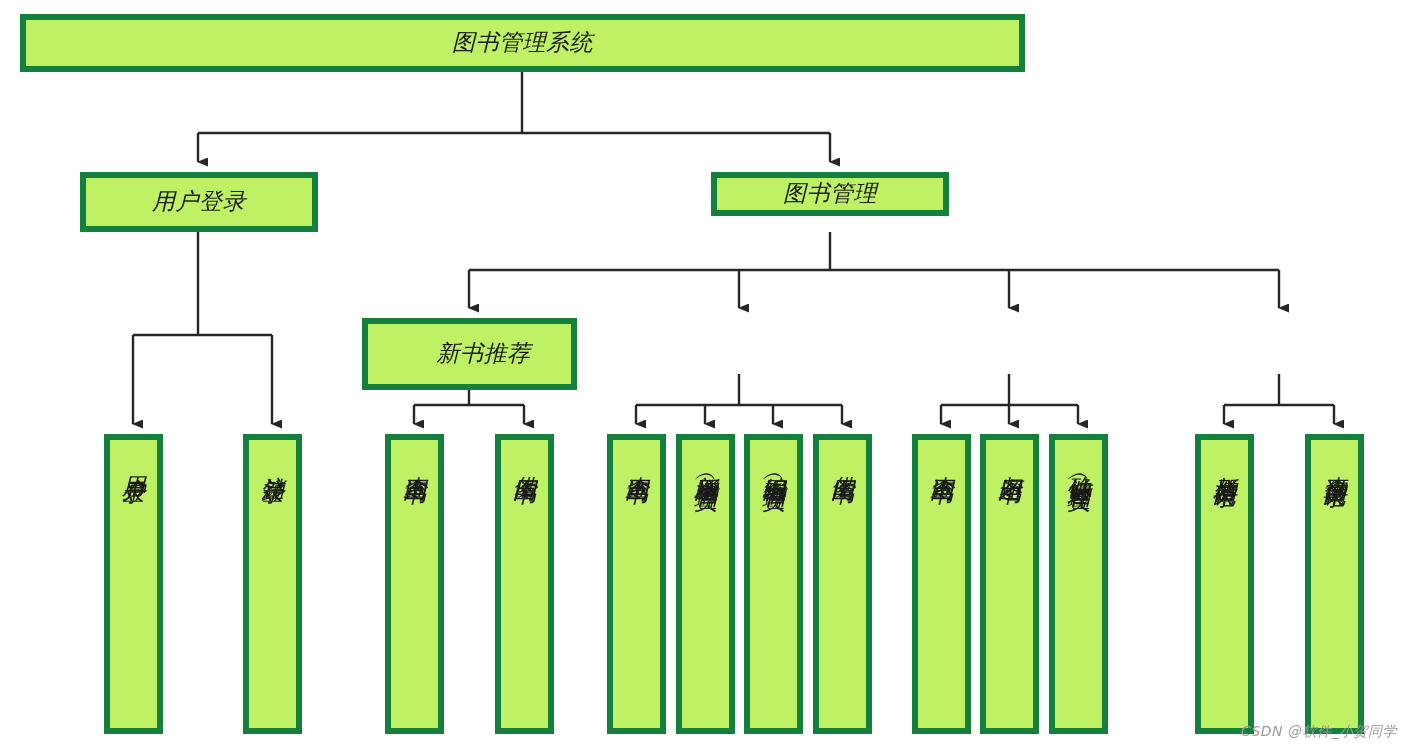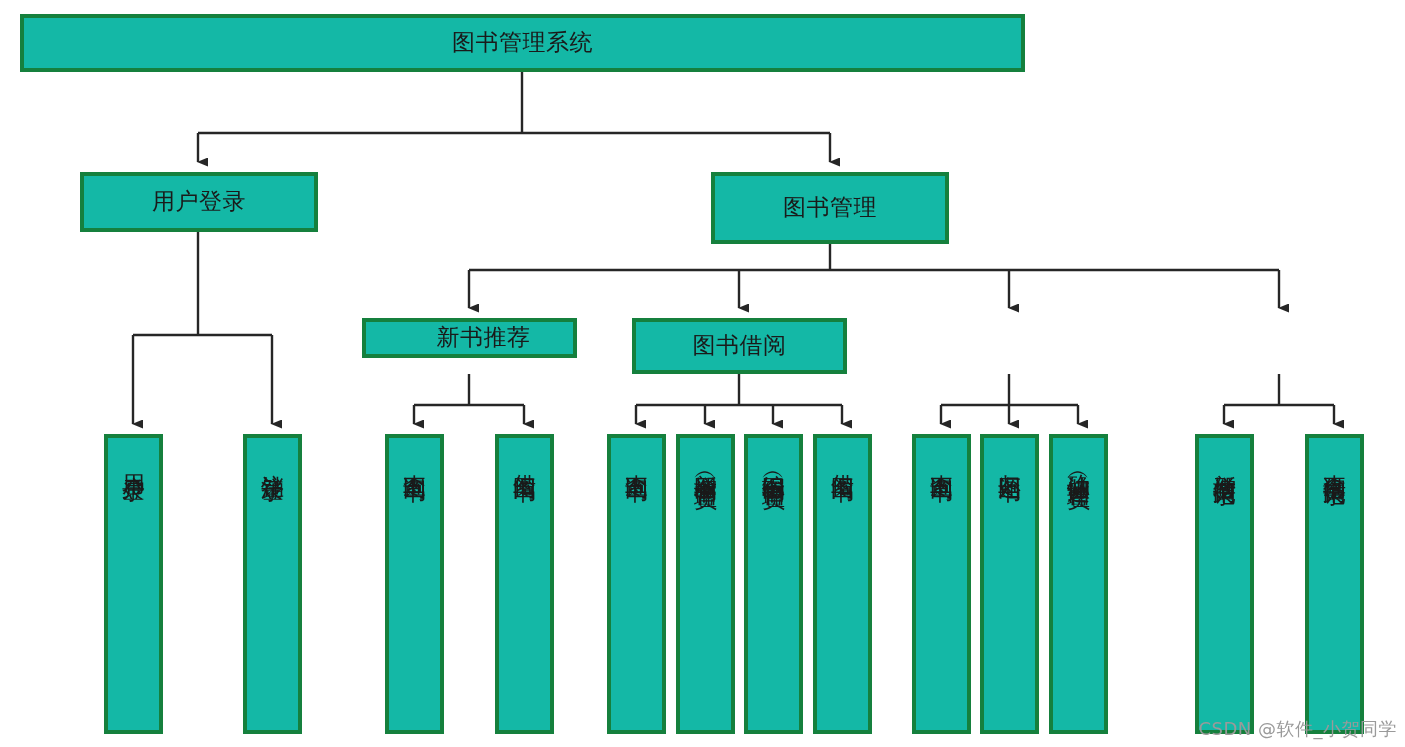--- a/index.html
+++ b/index.html
@@ -21,26 +21,27 @@
   #edges-layer {
     position: absolute;
     left: 0;
     top: 0;
     width: 1405px;
     height: 747px;
   }
   .node {
     position: absolute;
     box-sizing: border-box;
-    background: #14b8a6;
-    border: 4px solid #15803d;
+    background: #bef264;
+    border: 6px solid #15803d;
     display: flex;
     align-items: center;
     justify-content: center;
     z-index: 2;
+    font-style: italic;
   }
   .node-label {
     color: #1a1a1a;
     line-height: 1.18;
     text-align: center;
     white-space: pre;
     letter-spacing: 0.5px;
   }
   .node.horizontal .node-label {
     font-size: 23px;
@@ -54,25 +55,26 @@
     writing-mode: vertical-rl;
     text-orientation: upright;
     font-size: 23px;
     letter-spacing: 2px;
     line-height: 1;
   }
   #watermark {
     position: absolute;
     right: 8px;
     bottom: 6px;
-    font-size: 18px;
+    font-size: 14px;
     color: #9a9a9a;
     z-index: 5;
     white-space: nowrap;
     letter-spacing: 0.5px;
+    font-style: italic;
   }
 </style>
 </head>
 <body>
 
 <div id="diagram-root">
 
   <svg id="edges-layer" viewBox="0 0 1405 747" xmlns="http://www.w3.org/2000/svg">
     <defs>
       <marker id="arrowhead" markerWidth="9" markerHeight="11" refX="4.5" refY="10" orient="auto" markerUnits="userSpaceOnUse">
@@ -127,31 +129,28 @@
   </svg>
 
   <div class="node horizontal" style="left:20px; top:14px; width:1005px; height:58px;">
     <span class="node-label">图书管理系统</span>
   </div>
 
   <div class="node horizontal" style="left:80px; top:172px; width:238px; height:60px;">
     <span class="node-label">用户登录</span>
   </div>
 
-  <div class="node horizontal" style="left:711px; top:172px; width:238px; height:72px;">
+  <div class="node horizontal" style="left:711px; top:172px; width:238px; height:44px;">
     <span class="node-label">图书管理</span>
   </div>
 
-  <div class="node horizontal" style="left:362px; top:318px; width:215px; height:40px;padding-left:28px;">
+  <div class="node horizontal" style="left:362px; top:318px; width:215px; height:72px;padding-left:28px;">
     <span class="node-label">新书推荐</span>
   </div>
 
-  <div class="node horizontal" style="left:632px; top:318px; width:215px; height:56px;">
-    <span class="node-label">图书借阅</span>
-  </div>
 
 
 
   <div class="node vertical" style="left:104px; top:434px; width:59px; height:300px;">
     <span class="node-label">用户登录</span>
   </div>
 
   <div class="node vertical" style="left:243px; top:434px; width:59px; height:300px;">
     <span class="node-label">注销登录</span>
   </div>

